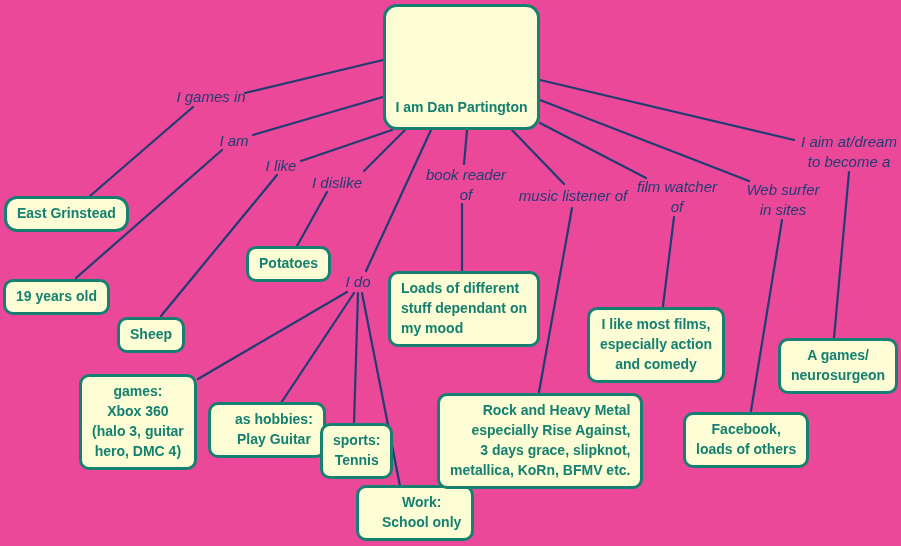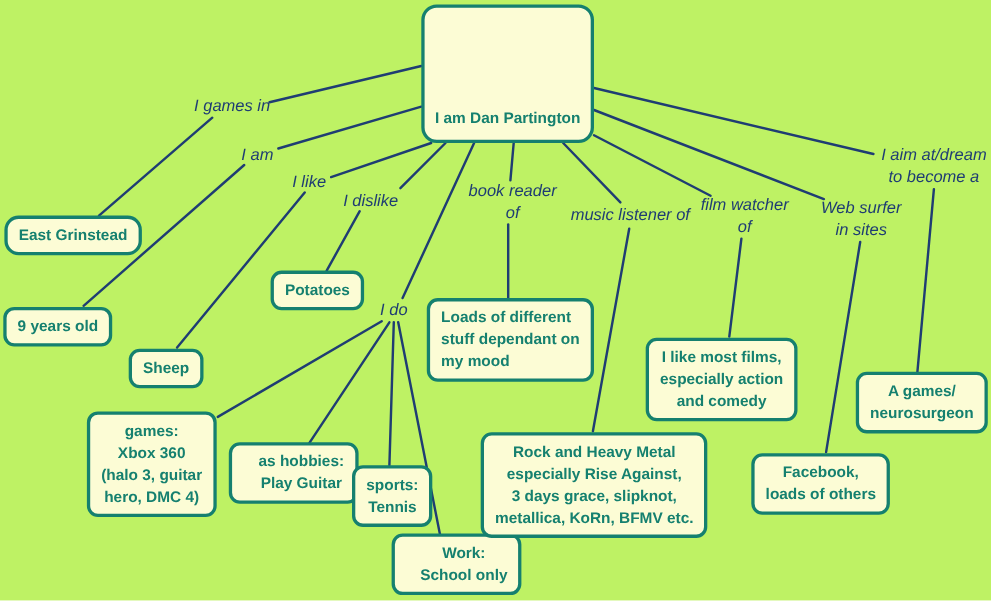--- a/index.html
+++ b/index.html
@@ -1,17 +1,17 @@
 <!DOCTYPE html>
 <html style="--node-fill: #fcfcd5; --node-border: #15806f; --node-text: #15806f; --connector: #1f3d73;"><head>
 <meta charset="utf-8">
 <style>
   html,body{margin:0;padding:0;background:#fff;}
   .canvas{
-    position:relative;width:901px;height:546px;background:#bef264;
+    position:relative;width:901px;height:546px;background:#ec4899;
     font-family:"Liberation Sans","DejaVu Sans",sans-serif;overflow:hidden;
   }
   .links{position:absolute;left:0;top:0;width:901px;height:546px;}
   .lk{stroke:var(--connector,#1f3d73);stroke-width:2.2;stroke-linecap:round;}
   .node{
     position:absolute;box-sizing:border-box;
     background:var(--node-fill,#fcfcd5);
     border:3px solid var(--node-border,#15806f);
     border-radius:10px;color:var(--node-text,#15806f);
     font-weight:bold;font-size:14px;line-height:1.42;
@@ -57,21 +57,21 @@
     <line class="lk" x1="540" y1="100" x2="749" y2="181"></line>
     <line class="lk" x1="782" y1="220" x2="751" y2="411"></line>
     <line class="lk" x1="540" y1="80" x2="794" y2="140"></line>
     <line class="lk" x1="849" y1="172" x2="834" y2="338"></line>
   </svg>
 
   <div class="node central" style="left:383px;top:4px;">I am Dan Partington</div>
 
   <div class="node" style="left:4px;top:196px;border-radius:13px;">East Grinstead</div>
 
-  <div class="node" style="left:3px;top:279px;">9 years old</div>
+  <div class="node" style="left:3px;top:279px;">19 years old</div>
 
   <div class="node" style="left:117px;top:317px;">Sheep</div>
 
   <div class="node" style="left:246px;top:246px;">Potatoes</div>
 
   <div class="node" style="left:79px;top:374px;">games:
 Xbox 360
 (halo 3, guitar
 hero, DMC 4)</div>
 
@@ -81,21 +81,21 @@
   <div class="node" style="left:320px;top:423px;">sports:
 Tennis</div>
 
   <div class="node" style="left:356px;top:485px;padding-left:23px;">Work:
 School only</div>
 
   <div class="node ta-left" style="left:388px;top:271px;">Loads of different
 stuff dependant on
 my mood</div>
 
-  <div class="node" style="left:437px;top:393px;">Rock and Heavy Metal
+  <div class="node" style="left:437px;top:393px;text-align:right;">Rock and Heavy Metal
 especially Rise Against,
 3 days grace, slipknot,
 metallica, KoRn, BFMV etc.</div>
 
   <div class="node" style="left:587px;top:307px;">I like most films,
 especially action
 and comedy</div>
 
   <div class="node" style="left:683px;top:412px;">Facebook,
 loads of others</div>

